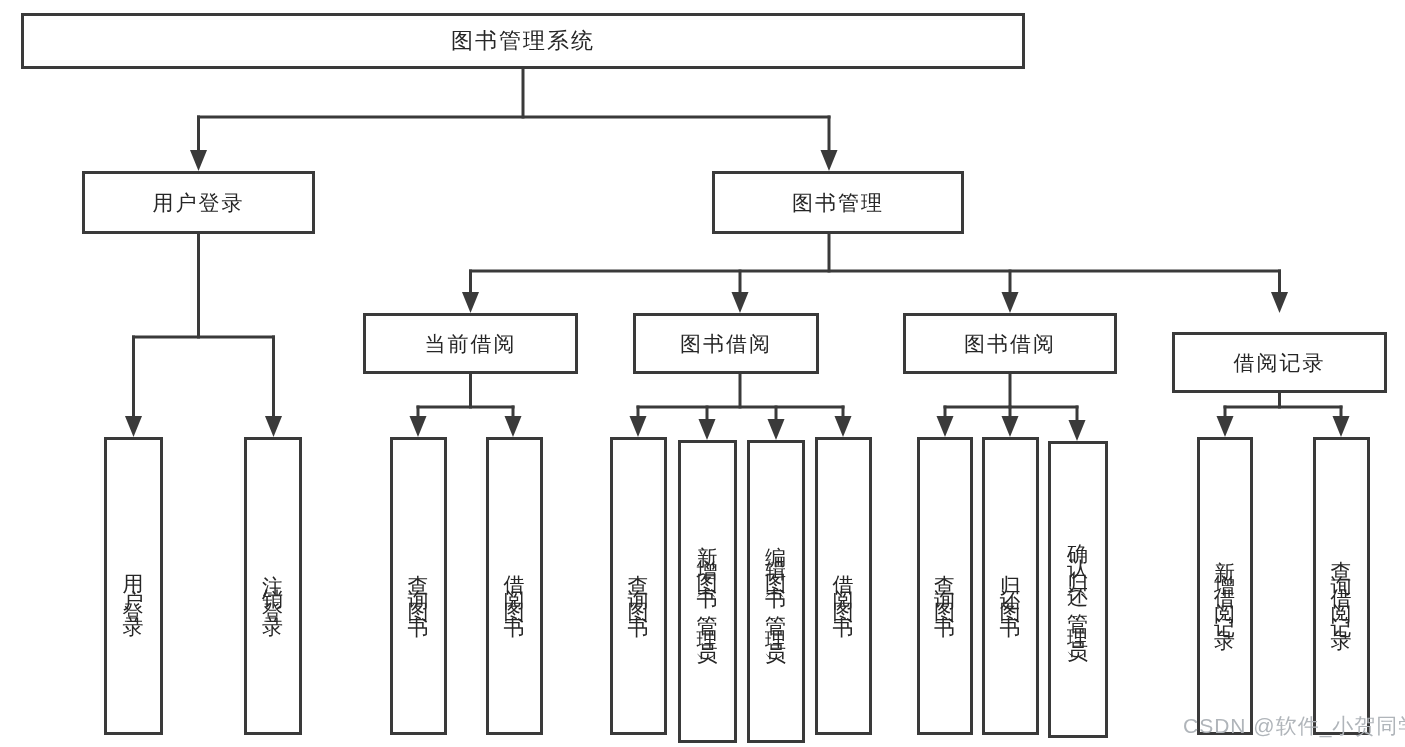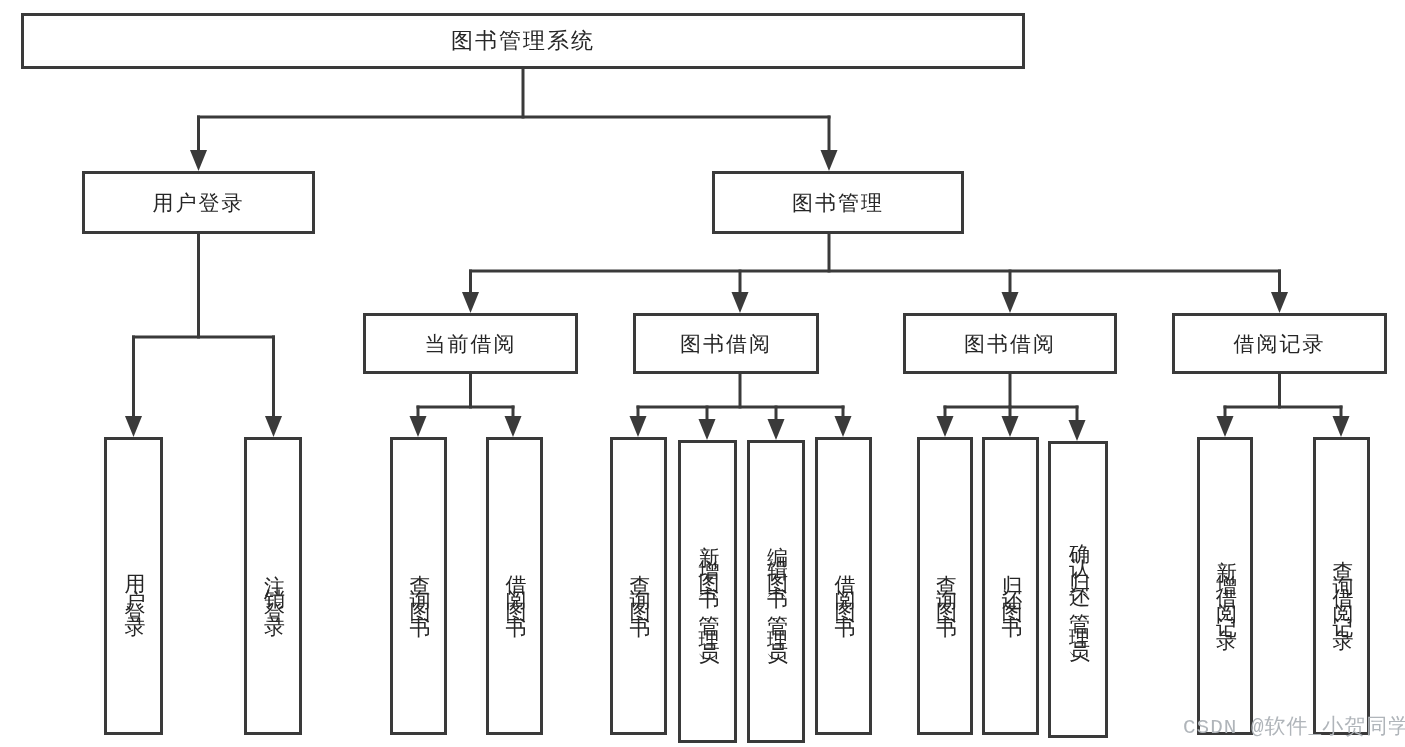--- a/index.html
+++ b/index.html
@@ -1,20 +1,20 @@
 <!DOCTYPE html>
 <html style="--line: #3a3a3a; --text: #262626; --watermark: #b0b5ba; --background: #ffffff;"><head>
 <meta charset="utf-8">
 <style>
   html,body { margin:0; padding:0; background:#fff; }
   .canvas {
     position:relative;
     width:1405px; height:747px;
     background:var(--background,#ffffff);
-    font-family:Liberation Mono, monospace;
+    font-family:Liberation Sans, sans-serif;
     overflow:hidden;
     border-radius:15px;
   }
   .connectors { position:absolute; left:0; top:0; width:1405px; height:747px; }
   .connectors line { stroke:var(--line,#3a3a3a); stroke-width:3; }
   .connectors path.arrow { fill:var(--line,#3a3a3a); stroke:none; }
   .hbox {
     position:absolute; box-sizing:border-box;
     border:3px solid var(--line,#3a3a3a); background:#fff;
     display:flex; align-items:center; justify-content:center;
@@ -116,21 +116,21 @@
 
   <div class="hbox" style="left:363px;top:313px;width:215px;height:61px">
     <span>当前借阅</span>
   </div>
   <div class="hbox" style="left:633px;top:313px;width:186px;height:61px">
     <span>图书借阅</span>
   </div>
   <div class="hbox" style="left:903px;top:313px;width:214px;height:61px">
     <span>图书借阅</span>
   </div>
-  <div class="hbox" style="left:1172px;top:313px;width:215px;height:61px">
+  <div class="hbox" style="left:1172px;top:332px;width:215px;height:61px">
     <span>借阅记录</span>
   </div>
 
   <div class="leaf" style="left:104px;top:437px;width:59px;height:298px">
     <span class="vtext">用户登录</span>
   </div>
   <div class="leaf" style="left:244px;top:437px;width:58px;height:298px">
     <span class="vtext">注销登录</span>
   </div>
 

